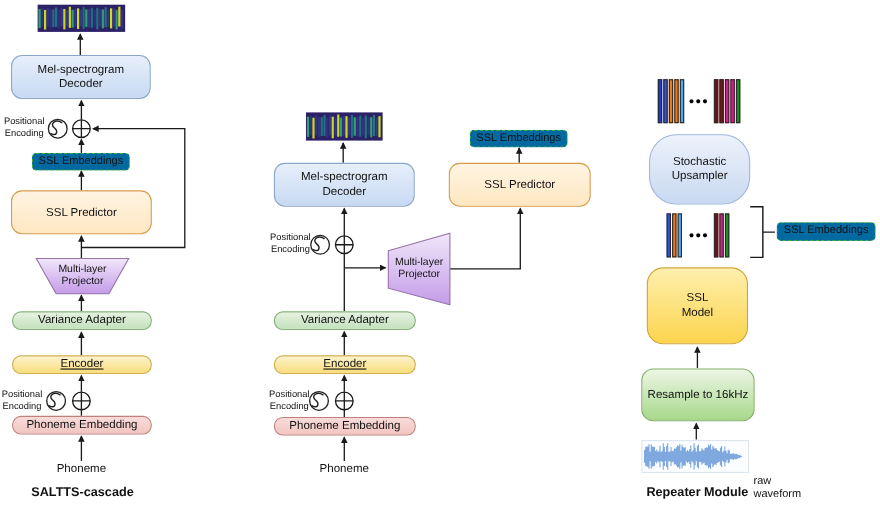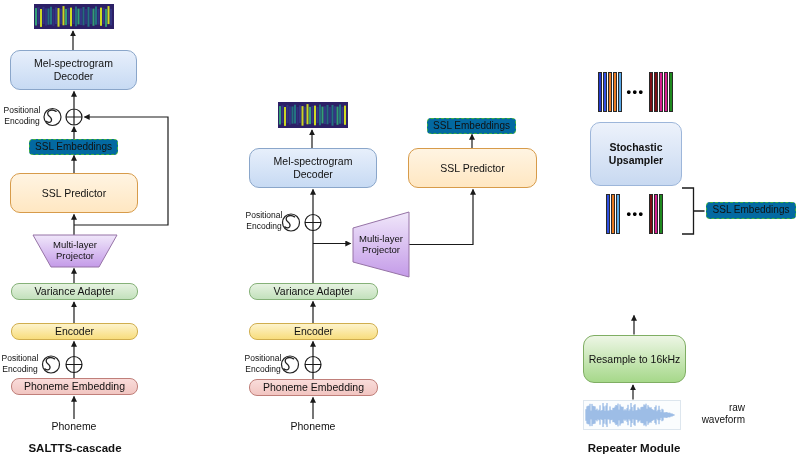--- a/index.html
+++ b/index.html
@@ -4,38 +4,38 @@
 <style>
   html,body{margin:0;padding:0;background:#fff;}
   .stage{position:relative;width:800px;height:464px;background:#ffffff;
          font-family:"Liberation Sans",sans-serif;color:#111;overflow:hidden;}
   .box{position:absolute;display:flex;align-items:center;justify-content:center;
        text-align:center;font-size:10.5px;line-height:1.22;box-sizing:border-box;
        white-space:pre-line;}
   .blue{background:linear-gradient(#e7effb,#c7daf3);border:1px solid #8aa6ca;border-radius:10px;}
   .orangebox{background:linear-gradient(#fff4e2,#ffe7c2);border:1px solid #d79b4a;border-radius:10px;}
   .greenbox{background:linear-gradient(#e6f2e1,#c3e1bc);border:1px solid #85b178;border-radius:8px;}
-  .yellowbox{background:linear-gradient(#fdf3cc,#f8dd7c);border:1px solid #d0ae4e;border-radius:8px;}
+  .yellowbox{background:linear-gradient(#fdf3cc,#f8dd7c);border:1px solid #d0ae4e;border-radius:8px;text-decoration:underline;}
   .pinkbox{background:linear-gradient(#f9dcda,#f1c5c1);border:1px solid #c07f7a;border-radius:8px;}
   .dashgreen{background:#0369a1;border:1.4px dashed #3faf3f;border-radius:4px;font-size:10px;}
-  .blueround{background:linear-gradient(#edf2fb,#c8d9f1);border:1px solid #9db6da;border-radius:10px;font-weight:bold;}
+  .blueround{background:linear-gradient(#edf2fb,#c8d9f1);border:1px solid #9db6da;border-radius:25px;}
   .goldround{background:linear-gradient(#ffefad,#fbd44e);border:1px solid #cfa437;border-radius:15px;}
   .greenround{background:linear-gradient(#edf6e5,#a6d88a);border:1px solid #7fae63;border-radius:11px;}
   .pos{position:absolute;font-size:8.5px;line-height:11px;text-align:center;
        white-space:pre-line;width:40px;}
   .inlab{position:absolute;font-size:10.5px;text-align:center;}
   .coltitle{position:absolute;font-weight:bold;font-size:11.5px;text-align:center;width:130px;}
   .traplab{position:absolute;font-size:9.5px;line-height:1.2;text-align:center;white-space:pre-line;}
   .bargroup{position:absolute;display:flex;gap:1px;height:40px;}
   .vbar{width:4px;height:40px;box-sizing:border-box;border:1px solid #2a2a2a;}
   .dots{position:absolute;font-size:13px;font-weight:bold;letter-spacing:1.5px;
         text-align:center;width:27px;color:#000;}
   .artbox{position:absolute;}
   .wavebox{position:absolute;background:#fbfdfe;border:1px solid #dde6ee;box-sizing:border-box;}
-  .rawlab{position:absolute;font-size:10px;line-height:11.5px;text-align:right;white-space:pre-line;}
+  .rawlab{position:absolute;font-size:10px;line-height:11.5px;text-align:left;white-space:pre-line;margin-top:30px;}
   svg.layer{position:absolute;left:0;top:0;}
 </style>
 </head>
 <body>
 
 <div class="stage">
 
   <svg class="layer" width="800" height="464">
     <defs>
       <marker id="ah" markerWidth="7" markerHeight="7" refX="5.2" refY="3" orient="auto" markerUnits="userSpaceOnUse">
@@ -223,20 +223,22 @@
     </div>
   <div class="dots" style="left:622px;top:206px;">•••</div>
   <div class="bargroup" style="left:649px;top:194px;">
       <div class="vbar" style="background: rgb(122, 13, 21);"></div>
       <div class="vbar" style="background: rgb(212, 31, 143);"></div>
       <div class="vbar" style="background: rgb(31, 138, 31);"></div>
     </div>
 
   <div class="box dashgreen" style="left:706px;top:202px;width:90px;height:17px;">SSL Embeddings</div>
 
+  <div class="box goldround" style="left:588px;top:243px;width:92px;height:70px;">SSL
+Model</div>
   <div class="box greenround" style="left:583px;top:335px;width:103px;height:48px;">Resample to 16kHz</div>
 
   <div class="wavebox" style="left:583px;top:400px;width:98px;height:30px;">
       <svg width="96" height="28" style="display:block">
         <path d="M2 8.2L2 19.8M3 5.4L3 22.6M4 4.8L4 23.2M5 4.7L5 23.3M6 2.8L6 25.2M7 9.6L7 18.4M8 2.9L8 25.1M9 4.9L9 23.1M10 5.2L10 22.8M11 5.4L11 22.6M12 8.9L12 19.1M13 7.7L13 20.3M14 9.6L14 18.4M15 8.7L15 19.3M16 4.3L16 23.7M17 9.8L17 18.2M18 9.0L18 19.0M19 2.0L19 26.0M20 5.3L20 22.7M21 9.8L21 18.2M22 4.5L22 23.5M23 2.0L23 26.0M24 9.7L24 18.3M25 9.4L25 18.6M26 5.4L26 22.6M27 8.8L27 19.2M28 9.2L28 18.8M29 6.8L29 21.2M30 7.0L30 21.0M31 5.6L31 22.4M32 4.0L32 24.0M33 4.5L33 23.5M34 2.6L34 25.4M35 8.6L35 19.4M36 3.4L36 24.6M37 5.3L37 22.7M38 6.0L38 22.0M39 5.7L39 22.3M40 9.4L40 18.6M41 8.2L41 19.8M42 9.3L42 18.7M43 7.2L43 20.8M44 3.8L44 24.2M45 9.7L45 18.3M46 8.3L46 19.7M47 2.0L47 26.0M48 6.0L48 22.0M49 9.7L49 18.3M50 4.2L50 23.8M51 3.2L51 24.8M52 9.3L52 18.7M53 9.1L53 18.9M54 6.4L54 21.6M55 7.6L55 20.4M56 8.6L56 19.4M57 6.2L57 21.8M58 5.8L58 22.2M59 5.9L59 22.1M60 3.4L60 24.6M61 4.3L61 23.7M62 2.7L62 25.3M63 7.7L63 20.3M64 4.2L64 23.8M65 5.8L65 22.2M66 6.9L66 21.1M67 6.2L67 21.8M68 8.0L68 20.0M69 8.7L69 19.3M70 9.2L70 18.8M71 6.0L71 22.0M72 4.4L72 23.6M73 10.2L73 17.8M74 8.8L74 19.2M75 4.8L75 23.2M76 8.8L76 19.2M77 11.1L77 16.9M78 7.8L78 20.2M79 8.5L79 19.5M80 11.4L80 16.6M81 11.4L81 16.6M82 11.2L82 16.8M83 11.1L83 16.9M84 11.9L84 16.1M85 11.6L85 16.4M86 11.8L86 16.2M87 12.6L87 15.4M88 12.4L88 15.6M89 13.1L89 14.9M90 13.4L90 14.6" stroke="#7fa8de" stroke-width="1" fill="none"></path>
       </svg>
     </div>
   <div class="rawlab" style="left:685px;top:402px;width:60px;">raw
 waveform</div>
   <div class="coltitle" style="left:569px;top:442px;">Repeater Module</div>

